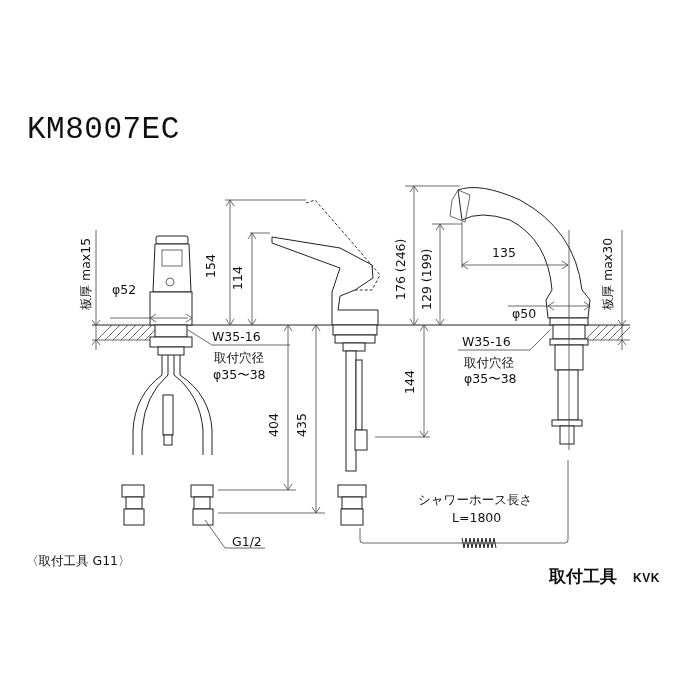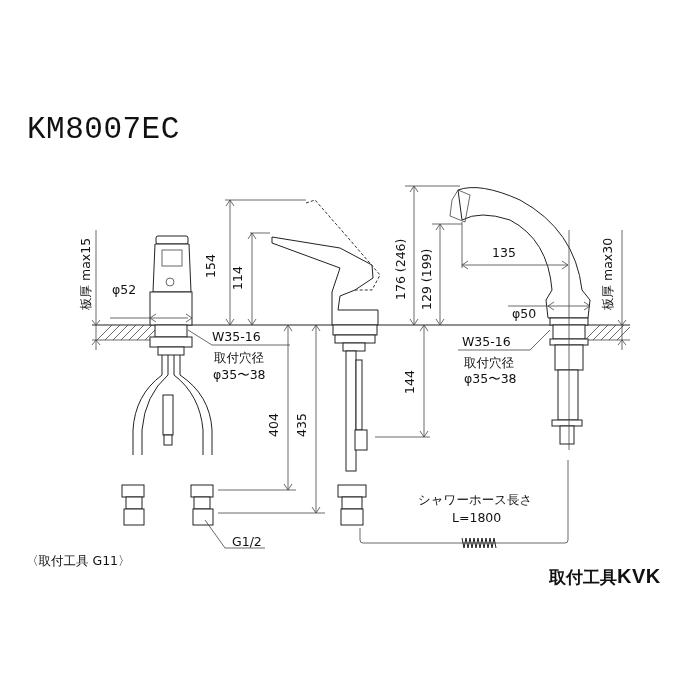--- a/index.html
+++ b/index.html
@@ -5,21 +5,21 @@
   html, body { margin: 0; padding: 0; background: #ffffff; }
   body { width: 700px; height: 700px; position: relative; overflow: hidden;
          font-family: "DejaVu Sans", sans-serif; color: #111; }
   .title { position: absolute; left: 27px; top: 112px; font-size: 31px;
            font-family: Liberation Mono, monospace; font-weight: 400; letter-spacing: 0.5px; }
   .lbl { position: absolute; font-size: 12.5px; font-family: "DejaVu Sans", sans-serif; white-space: nowrap; line-height: 1; }
   .vlbl { position: absolute; font-size: 12.5px; font-family: "DejaVu Sans", sans-serif; white-space: nowrap;
           transform: rotate(-90deg); transform-origin: left top; line-height: 1; }
   .brand { position: absolute; left: 549px; top: 565px; font-size: 17px; font-weight: 700; white-space: nowrap;
            font-family: "DejaVu Sans", sans-serif; }
-  .brand .kvk { font-family: "Liberation Sans", sans-serif; font-weight: 900; font-size: 20px; letter-spacing: 0.5px; }
+  .brand .kvk { font-family: "Liberation Sans", sans-serif; font-weight: 900; font-size: 12px; letter-spacing: 0.5px; margin-left: 16px; }
   svg { position: absolute; left: 0; top: 0; }
   .ln { stroke: #222; stroke-width: 1; fill: none; }
   .thin { stroke: #444; stroke-width: 0.8; fill: none; }
   .body { stroke: #222; stroke-width: 1; fill: #fff; }
   .dash { stroke: #333; stroke-width: 1; fill: none; stroke-dasharray: 3 2; }
 </style>
 </head>
 <body>
 
 <div class="title">KM8007EC</div>

